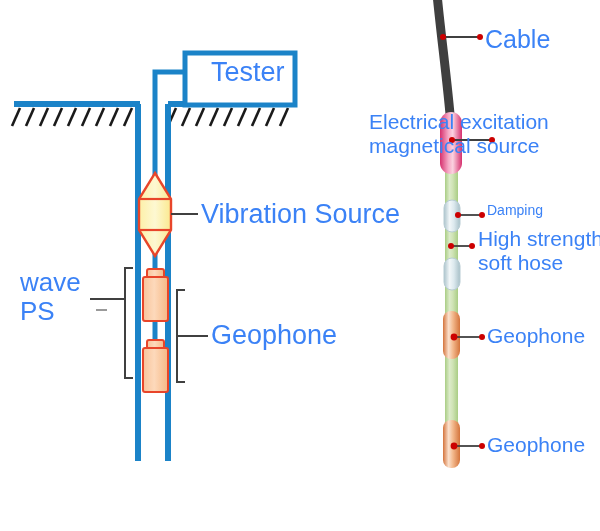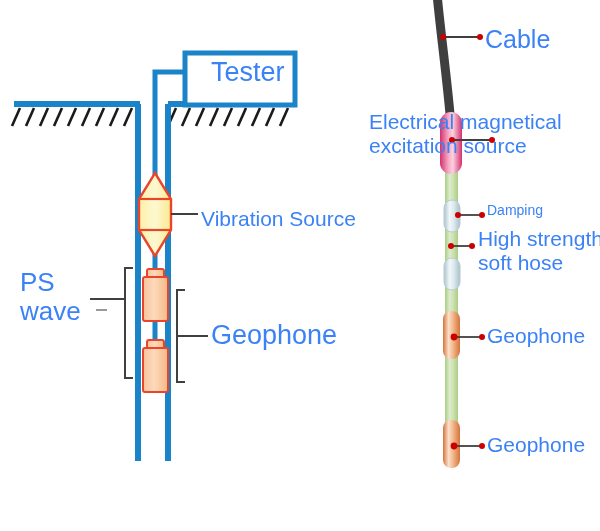--- a/index.html
+++ b/index.html
@@ -23,21 +23,21 @@
     top: 0;
   }
   .lbl {
     position: absolute;
     color: #3b82f6;
     white-space: nowrap;
     line-height: 1.12;
     font-family: Liberation Sans, sans-serif;
   }
   .lbl-tester   { font-size: 27px; left: 211px; top: 57px; }
-  .lbl-vib      { font-size: 21px; left: 201px; top: 199px; margin-top: 8px; }
+  .lbl-vib      { font-size: 27px; left: 201px; top: 199px; }
   .lbl-geo-left { font-size: 27px; left: 211px; top: 320px; }
   .lbl-ps       { font-size: 26px; left: 20px;  top: 268px; }
   .lbl-cable    { font-size: 25px; left: 485px; top: 25px; }
   .lbl-emes     { font-size: 21px; left: 369px; top: 110px; }
   .lbl-damp     { font-size: 14px; left: 487px; top: 203px; }
   .lbl-hose     { font-size: 21px; left: 478px; top: 227px; }
   .lbl-geo-r1   { font-size: 21px; left: 487px; top: 324px; }
   .lbl-geo-r2   { font-size: 21px; left: 487px; top: 433px; }
 </style>
 </head>
@@ -192,29 +192,29 @@
       <circle cx="454" cy="446" r="3.4" fill="#cc0000"></circle>
       <circle cx="482" cy="446" r="3" fill="#cc0000"></circle>
     </g>
   </svg>
 
   <div class="lbl lbl-tester">Tester</div>
   <div class="lbl lbl-vib">Vibration Source</div>
   <div class="lbl lbl-geo-left">Geophone</div>
 
   <div class="lbl lbl-ps">
+    <div>wave</div>
     <div>PS</div>
-    <div>wave</div>
   </div>
 
   <div class="lbl lbl-cable">Cable</div>
 
   <div class="lbl lbl-emes">
-    <div>Electrical magnetical</div>
-    <div>excitation source</div>
+    <div>Electrical excitation</div>
+    <div>magnetical source</div>
   </div>
 
   <div class="lbl lbl-damp">Damping</div>
 
   <div class="lbl lbl-hose">
     <div>High strength</div>
     <div>soft hose</div>
   </div>
 
   <div class="lbl lbl-geo-r1">Geophone</div>

